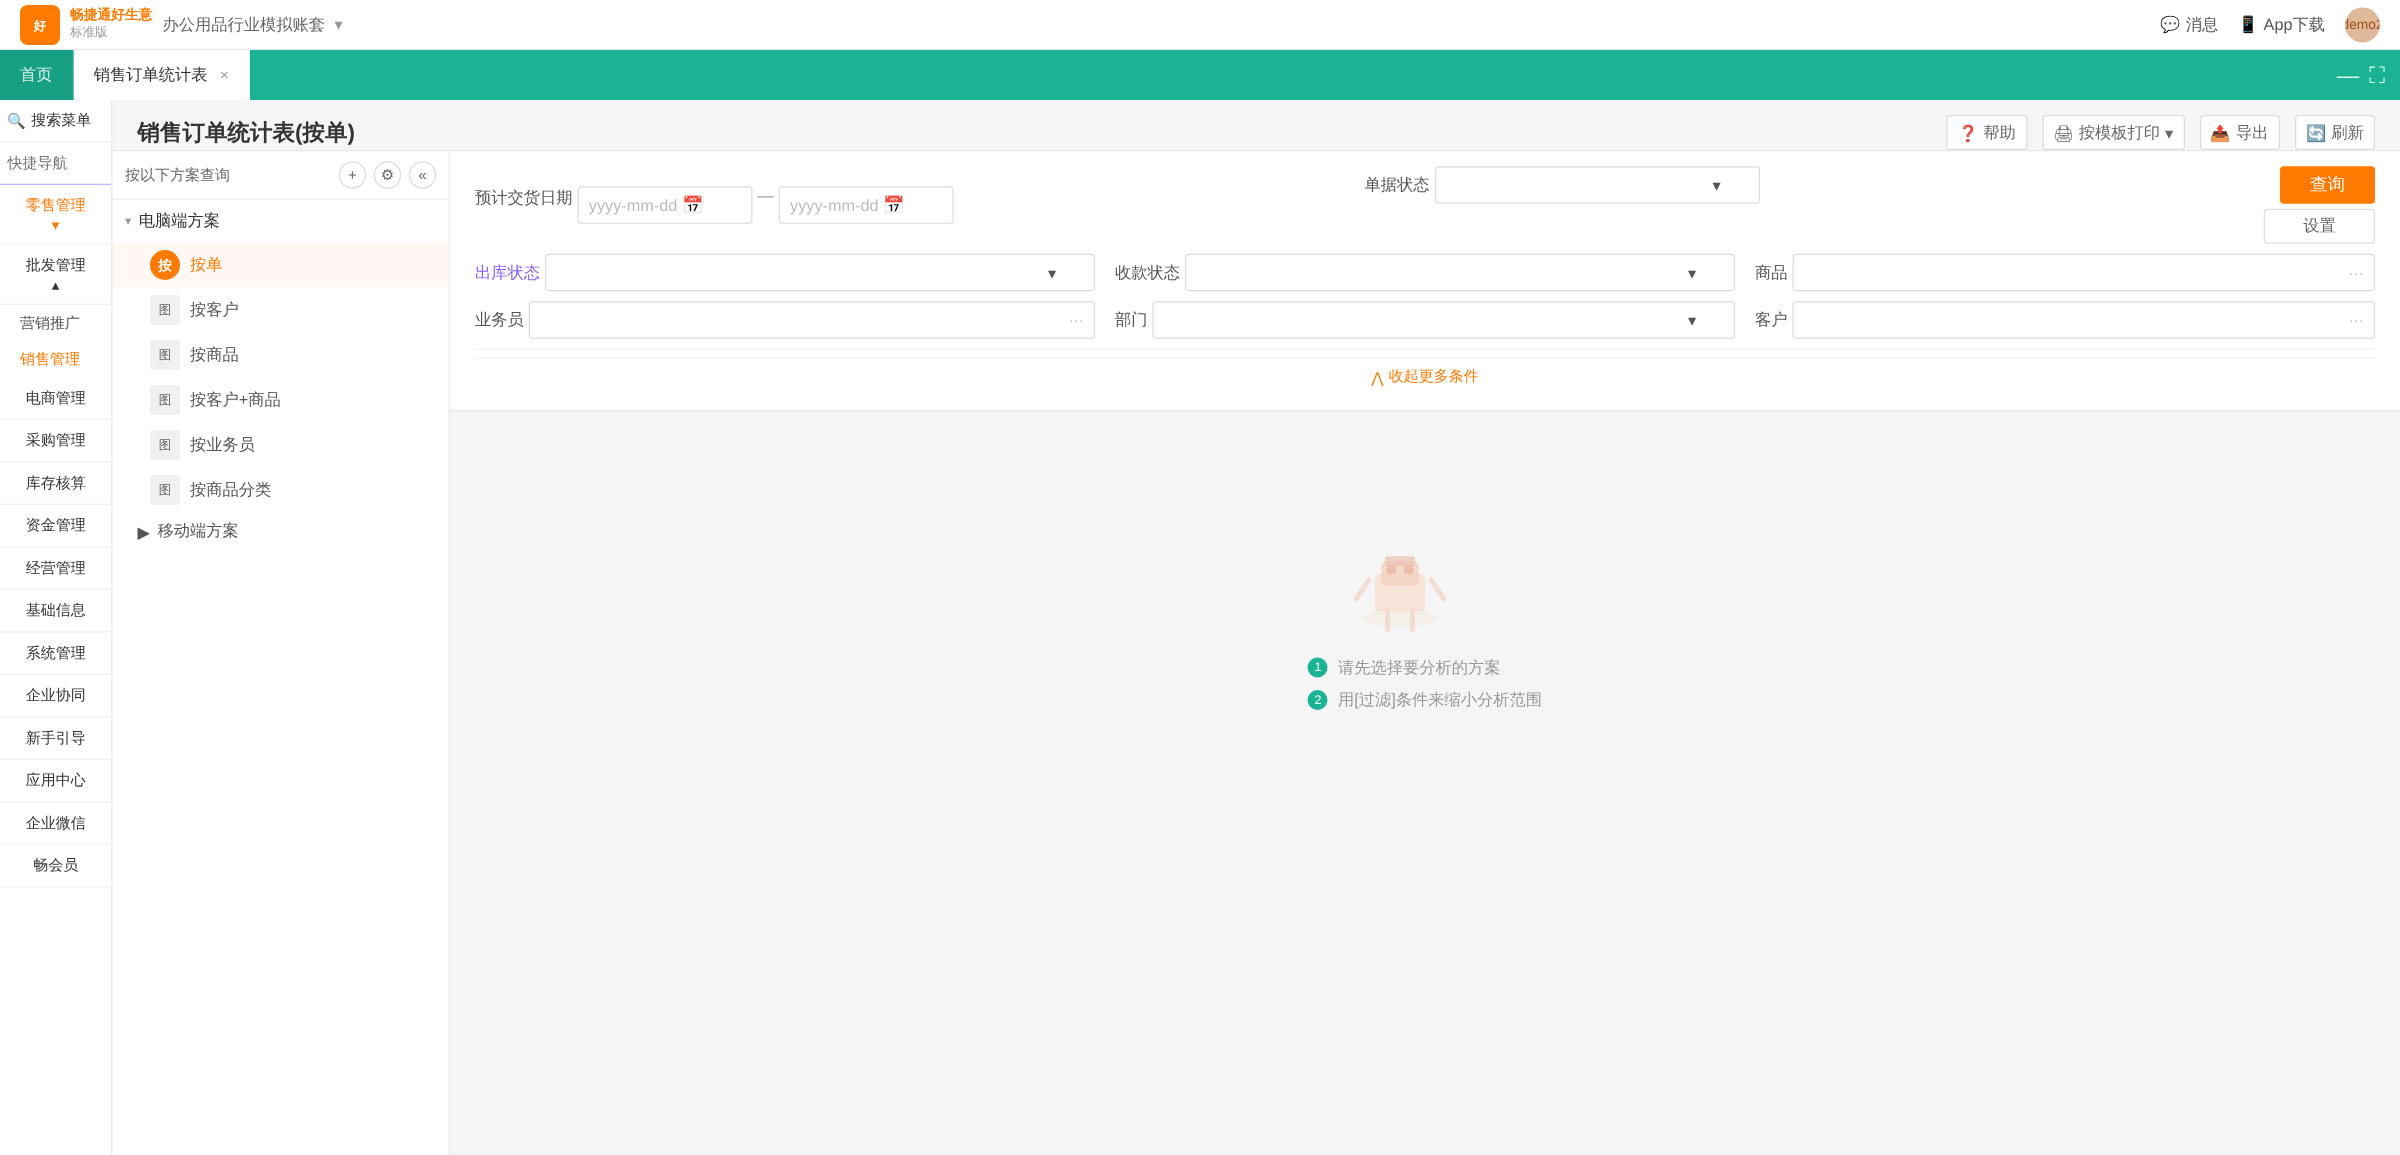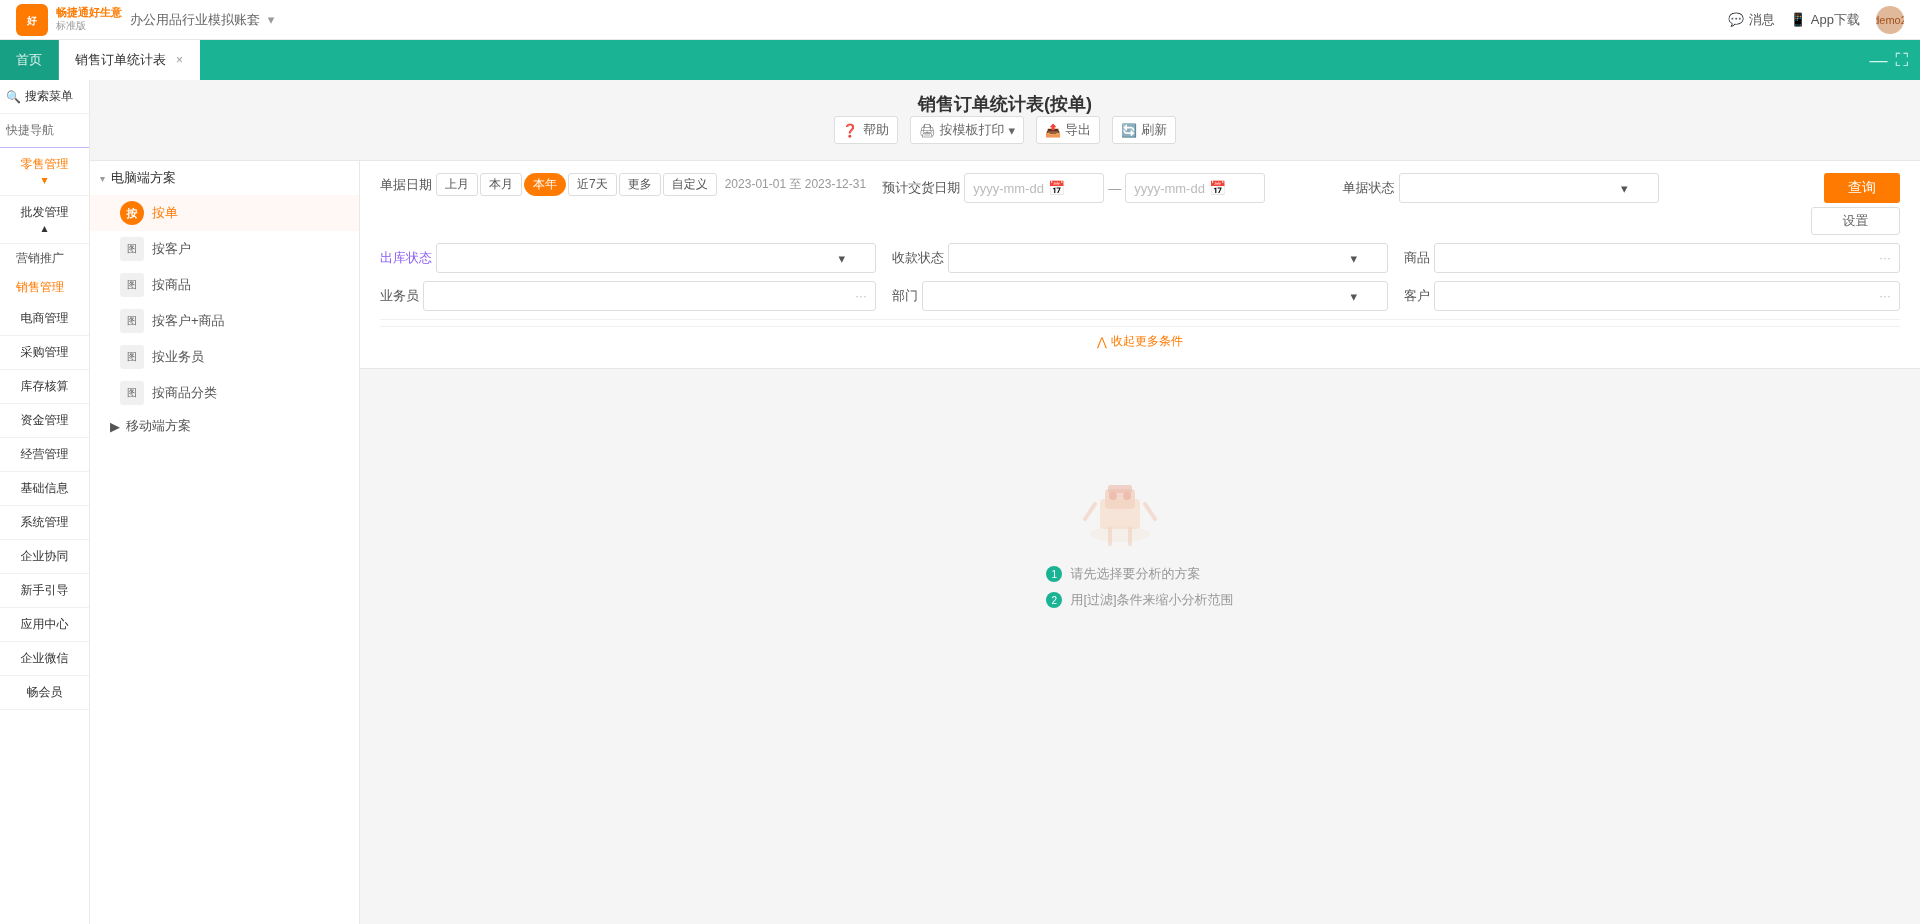--- a/index.html
+++ b/index.html
@@ -32,21 +32,21 @@
     .sidebar { width: 90px; background: #fff; border-right: 1px solid #e8e8e8; display: flex; flex-direction: column; overflow-y: auto; flex-shrink: 0; }
     .sidebar-search { padding: 8px 6px; font-size: 12px; color: #333; display: flex; align-items: center; gap: 4px; cursor: pointer; border-bottom: 1px solid #f0f0f0; }
     .sidebar-quick { padding: 8px 6px; font-size: 12px; color: #737373; display: flex; align-items: center; gap: 4px; cursor: pointer; border-bottom: 1px solid #c4b5fd; }
     .sidebar-section { padding: 8px 6px; font-size: 12px; color: #333; display: flex; align-items: center; justify-content: space-between; cursor: pointer; border-bottom: 1px solid #f0f0f0; flex-direction: column; }
     .sidebar-section.active { color: #ff7a00; }
 
     
     .content { flex: 1; display: flex; flex-direction: column; overflow: hidden; }
 
     
-    .page-header { padding: 12px 20px 16px; background: #f5f5f5; display: flex; align-items: center; justify-content: space-between; border-bottom: 1px solid #e8e8e8; flex-shrink: 0; flex-direction: column; }
+    .page-header { padding: 12px 20px 0; background: #f5f5f5; display: flex; align-items: center; justify-content: space-between; border-bottom: 1px solid #e8e8e8; flex-shrink: 0; }
     .page-title { font-size: 18px; font-weight: bold; color: #333; }
     .page-actions { display: flex; align-items: center; gap: 12px; }
     .page-action-btn { display: flex; align-items: center; gap: 4px; font-size: 13px; color: #666; cursor: pointer; padding: 4px 8px; border-radius: 3px; }
     .export-btn { border: 1px solid #ddd; background: #fff; }
     .refresh-btn { border: 1px solid #ddd; background: #fff; }
     .print-btn { border: 1px solid #ddd; background: #fff; }
     .help-btn { border: 1px solid #ddd; background: #fff; }
 
     
     .two-panel { display: flex; flex: 1; overflow: hidden; }
@@ -228,20 +228,28 @@
         <div class="page-action-btn refresh-btn">
           <span>🔄</span>
           <span>刷新</span>
         </div>
       </div>
     </div>
 
     <div class="two-panel">
 
       <div class="left-panel">
+        <div class="left-panel-header">
+          <span class="left-panel-title">按以下方案查询</span>
+          <div class="left-panel-actions">
+            <div class="left-panel-action">+</div>
+            <div class="left-panel-action">⚙</div>
+            <div class="left-panel-action">«</div>
+          </div>
+        </div>
 
         <div class="scheme-group">
           <div class="scheme-group-header">
             <span class="scheme-group-arrow">▾</span>
             <span class="scheme-group-label">电脑端方案</span>
           </div>
 
           <div class="scheme-item active">
             <div class="orange-circle" style="width:24px;height:24px;font-size:11px;">按</div>
             <span class="scheme-item-label">按单</span>
@@ -280,34 +288,22 @@
           </div>
         </div>
       </div>
 
       <div class="right-panel">
 
         <div class="filter-area">
 
           <div style="display:flex;align-items:flex-start;gap:16px;margin-bottom:8px;">
 
-            <div style="display:flex;align-items:center;gap:4px;flex-shrink:0;">
-              <span style="font-size:13px;color:#555;white-space:nowrap;">单据日期</span>
-              <div style="display:flex;align-items:center;gap:2px;">
-                <button class="date-btn">上月</button>
-                <button class="date-btn">本月</button>
-                <button class="date-btn active">本年</button>
-                <button class="date-btn">近7天</button>
-                <button class="date-btn">更多</button>
-                <button class="date-btn">自定义</button>
-              </div>
-              <span style="font-size:12px;color:#999;margin-left:4px;white-space:nowrap;">2023-01-01 至 2023-12-31</span>
-            </div>
-
-            <div style="display:flex;align-items:center;gap:4px;flex:1;">
+
+            <div style="display:flex;align-items:flex-start;gap:4px;flex:1;margin-top:16px;">
               <span style="font-size:13px;color:#555;white-space:nowrap;">预计交货日期</span>
               <div class="filter-input-wrapper" style="flex:1;max-width:140px;">
                 <span class="filter-input-placeholder">yyyy-mm-dd</span>
                 <span class="cal-icon">📅</span>
               </div>
               <span class="filter-dash">—</span>
               <div class="filter-input-wrapper" style="flex:1;max-width:140px;">
                 <span class="filter-input-placeholder">yyyy-mm-dd</span>
                 <span class="cal-icon">📅</span>
               </div>

